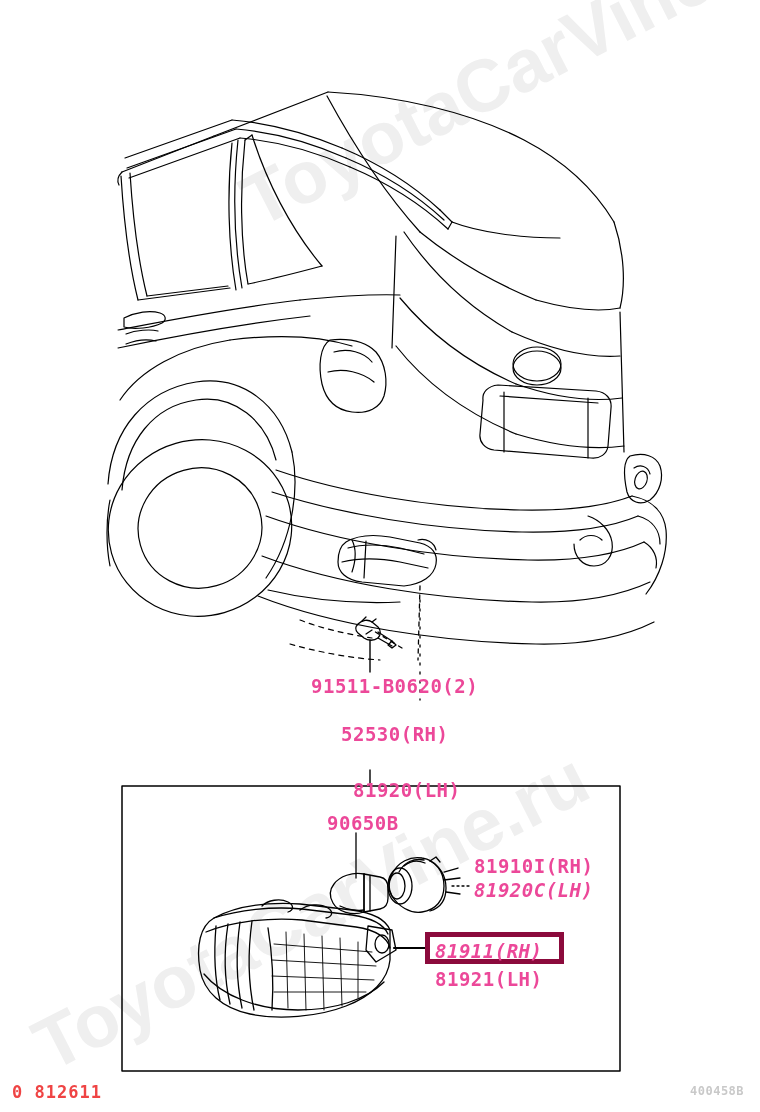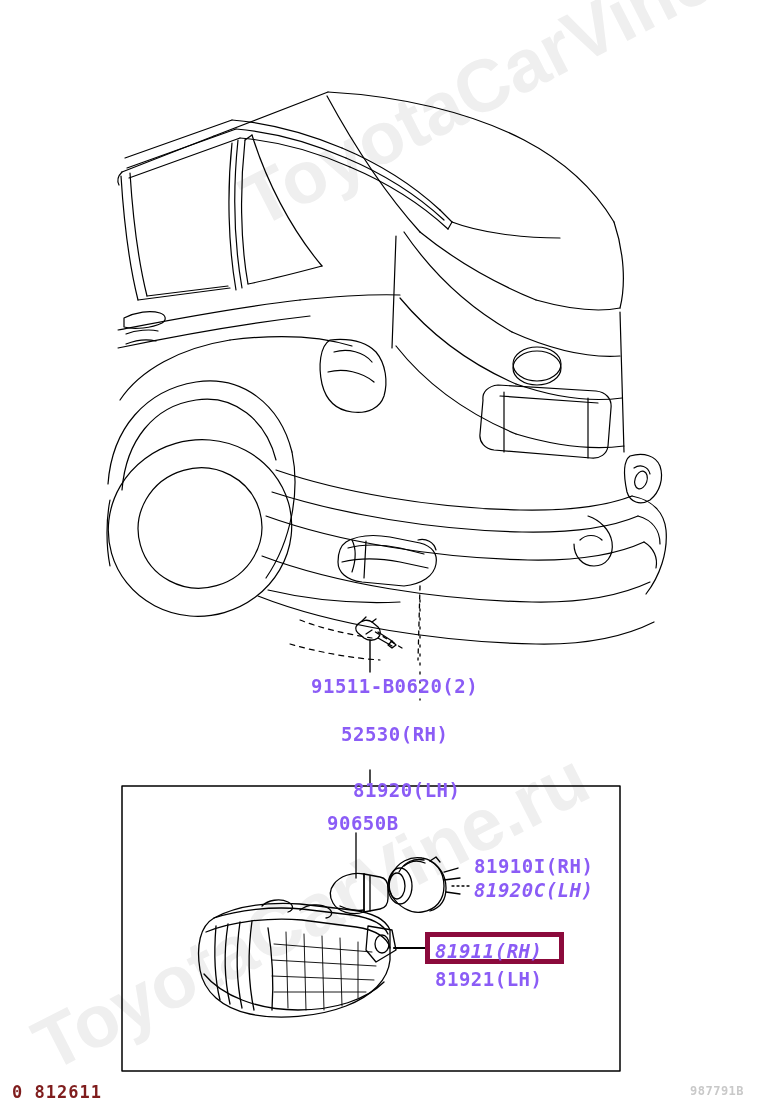--- a/index.html
+++ b/index.html
@@ -36,21 +36,21 @@
   }
 
   
   #art{position:absolute;left:0;top:0;width:760px;height:1112px;z-index:2;}
   #art svg{display:block;}
 
   
   .lbl{
     position:absolute;
     z-index:4;
-    color:#8b5cf6;
+    color:#ec4899;
     font-family:"DejaVu Sans Mono","Liberation Mono",monospace;
     font-weight:700;
     font-size:19px;
     letter-spacing:0.5px;
     white-space:nowrap;
   }
 
   #lbl-bolt{left:311px;top:675px;}
   #lbl-assy-rh{left:341px;top:723px;}
   #lbl-assy-lh{left:341px;top:779px;margin-left:12px;}
@@ -68,21 +68,21 @@
     border:5px solid #8b0a3c;
     background:#ffffff;
     box-sizing:border-box;
     z-index:3;
   }
 
   
   #footer-left{
     position:absolute;left:12px;top:1082px;
     z-index:4;
-    color:#7f1d1d;
+    color:#ef4444;
     font-family:"DejaVu Sans Mono","Liberation Mono",monospace;
     font-weight:700;font-size:17px;letter-spacing:1px;
     white-space:nowrap;
   }
   #footer-right{
     position:absolute;left:690px;top:1084px;
     z-index:4;
     color:#c9c9c9;
     font-family:"DejaVu Sans Mono","Liberation Mono",monospace;
     font-weight:700;font-size:12px;letter-spacing:0.5px;
@@ -340,15 +340,15 @@
   <div class="lbl" id="lbl-socket-rh">81910I(RH)</div>
 
   <div class="lbl" id="lbl-socket-lh">81920C(LH)</div>
 
   <div class="lbl" id="lbl-lens-rh">81911(RH)</div>
 
   <div class="lbl" id="lbl-lens-lh">81921(LH)</div>
 
   <div id="footer-left">0 812611</div>
 
-  <div id="footer-right">987791B</div>
+  <div id="footer-right">400458B</div>
 
 </div>
 
 </body></html>

